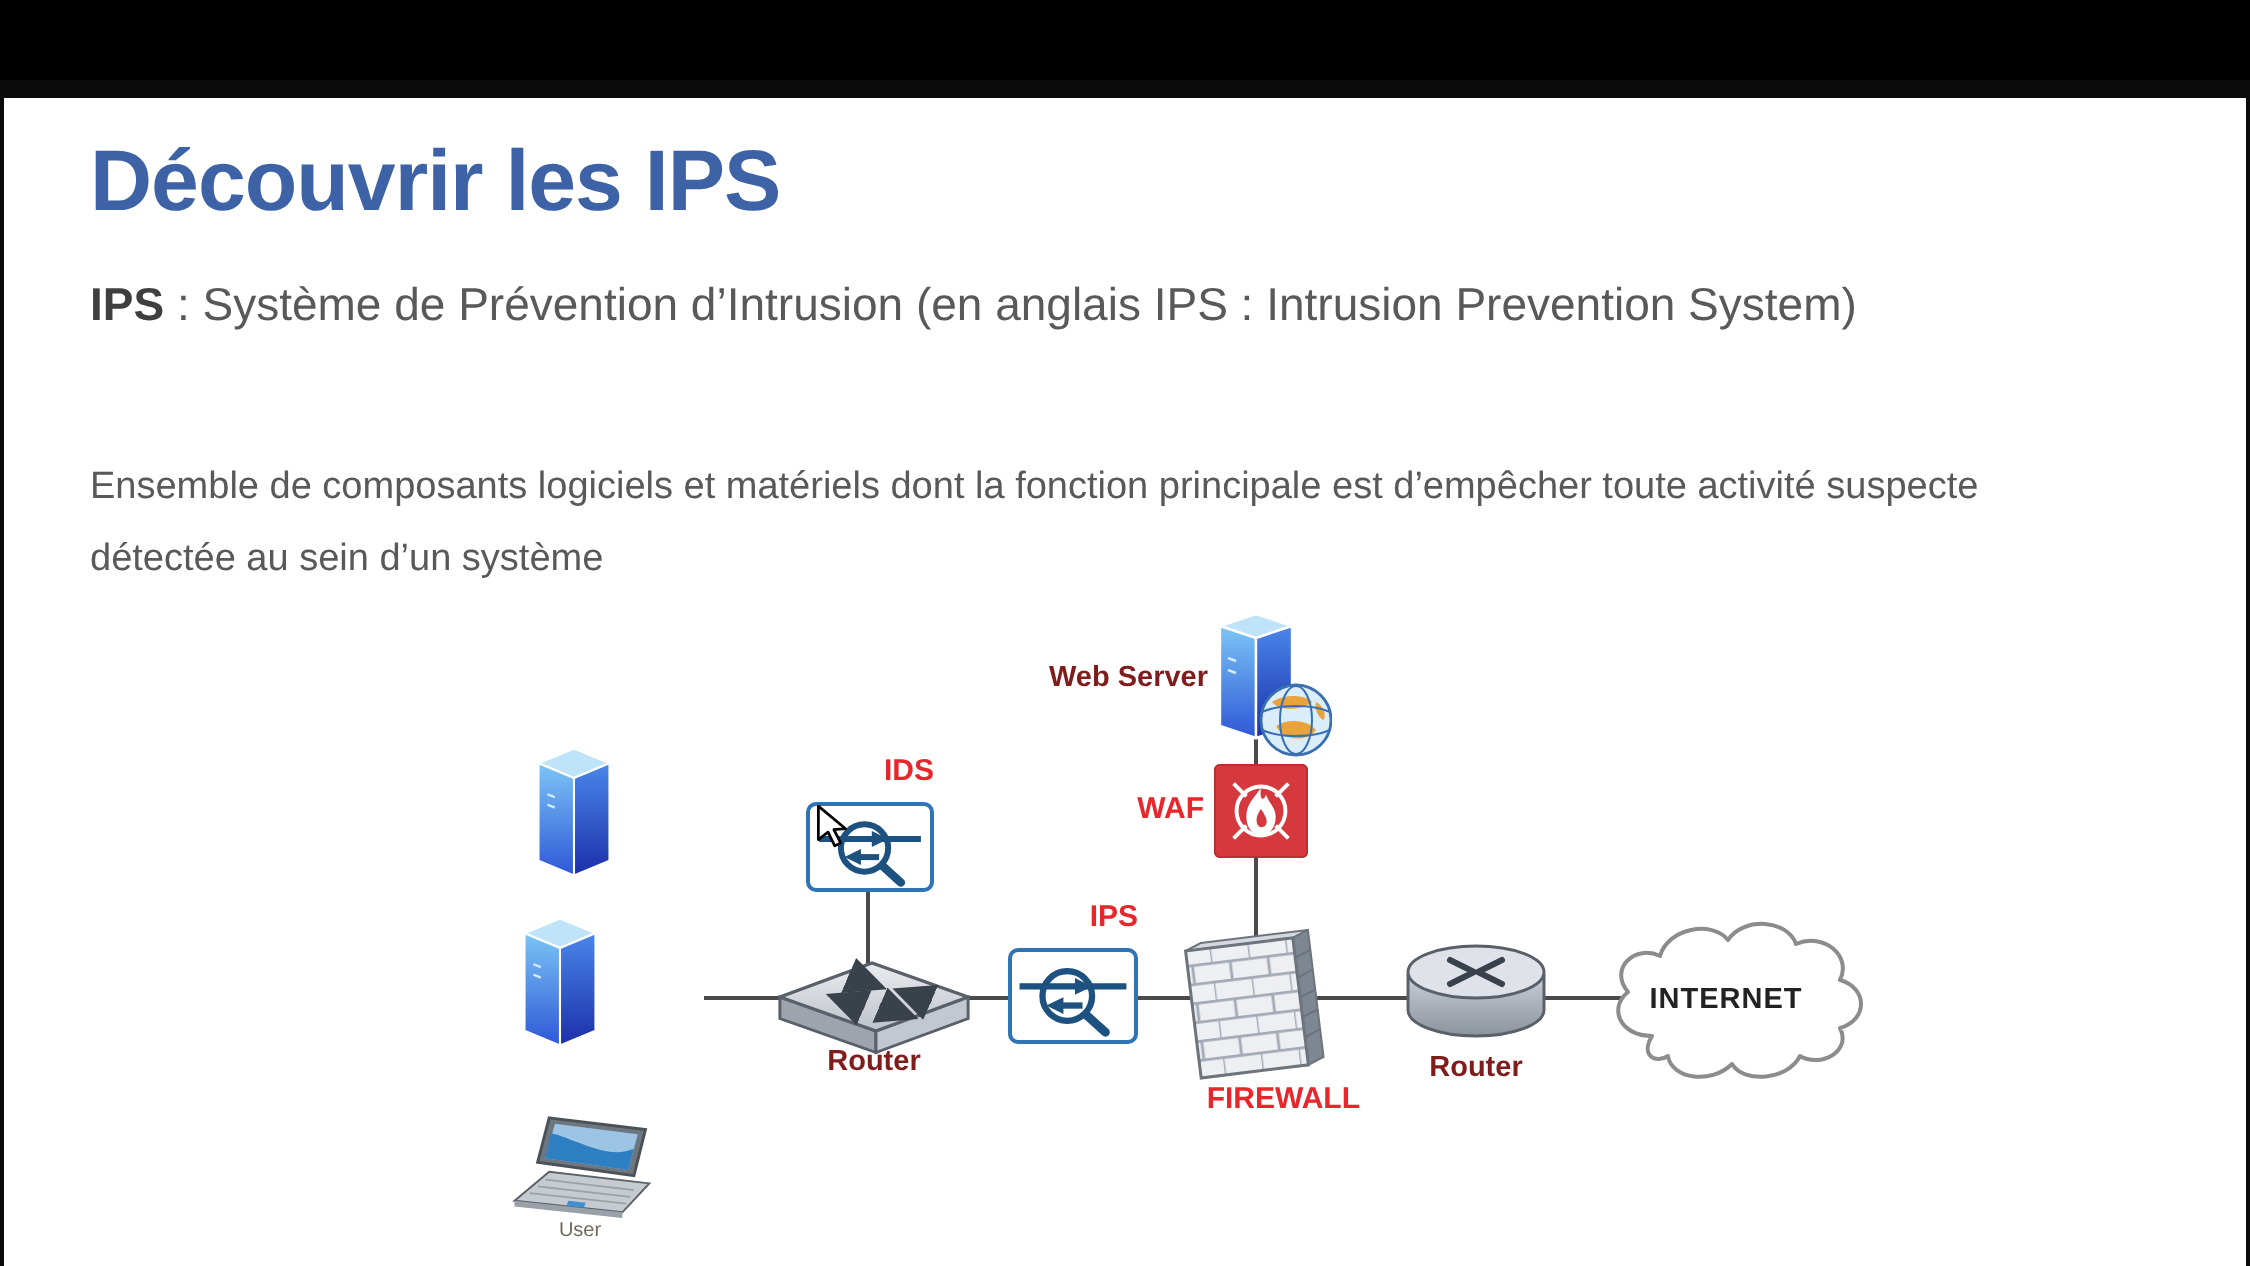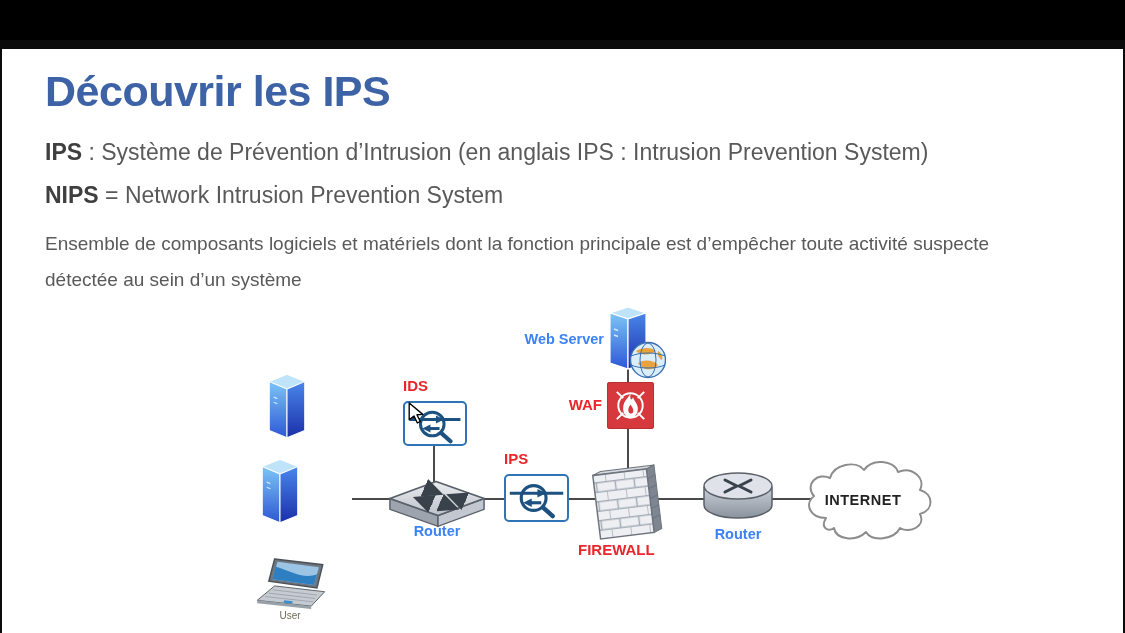--- a/index.html
+++ b/index.html
@@ -17,22 +17,22 @@
         line-height:36px;color:#595959;}
 
   .diagram{position:absolute;left:0;top:0;width:1125px;height:633px;}
   .inbox{position:absolute;left:228px;top:300px;width:124px;height:298px;
          background:#F9CB63;border-radius:2px;}
   .inbox-label{position:absolute;top:8px;left:0;width:100%;text-align:center;
          font-weight:700;font-size:13.5px;color:#3A352B;}
   .user-lbl{position:absolute;left:249px;top:570px;width:82px;text-align:center;
          font-size:10px;color:#6F6A5A;}
   .conn{position:absolute;background:#4a4a4a;}
-  .lbl{position:absolute;font-weight:700;color:#3b82f6;font-size:14px;text-align:center;}
-  .lbl-red{position:absolute;font-weight:700;color:#E8262B;font-size:15px;text-align:left;}
+  .lbl{position:absolute;font-weight:700;color:#7f1d1d;font-size:14px;text-align:center;}
+  .lbl-red{position:absolute;font-weight:700;color:#E8262B;font-size:15px;text-align:right;}
   .iconbox{position:absolute;background:#fff;border:2px solid #2F74B5;border-radius:5px;
          display:flex;align-items:center;justify-content:center;box-sizing:border-box;}
   .wafbox{position:absolute;left:607px;top:342px;width:47px;height:47px;background:#D5393D;
          border-radius:3px;display:flex;align-items:center;justify-content:center;
          box-shadow:inset 0 0 0 1px #B92F33;}
   .inet{letter-spacing:0.5px;color:#222;}
 </style>
 </head>
 <body>
 
@@ -66,21 +66,20 @@
         </g>
       </pattern>
       <marker id="ah" markerWidth="7" markerHeight="7" refX="5" refY="3.5" orient="auto">
         <path d="M0,0 L7,3.5 L0,7 Z" fill="#39414B"></path>
       </marker>
     </defs>
   </svg>
 
   <div class="title">Découvrir les IPS</div>
   <div class="def-line" style="top:99px"><b>IPS</b><span> : Système de Prévention d’Intrusion (en anglais IPS : Intrusion Prevention System)</span></div>
-  <div class="def-line" style="top:142px"><b>NIPS</b><span> = Network Intrusion Prevention System</span></div>
   <div class="para">Ensemble de composants logiciels et matériels dont la fonction principale est d’empêcher toute activité suspecte détectée au sein d’un système</div>
 
   <div class="diagram">
 
 
     <div class="conn" style="left:352px;top:458px;width:50px;height:2px"></div>
     <div class="conn" style="left:480px;top:458px;width:26px;height:2px"></div>
     <div class="conn" style="left:567px;top:458px;width:28px;height:2px"></div>
     <div class="conn" style="left:658px;top:458px;width:46px;height:2px"></div>
     <div class="conn" style="left:770px;top:458px;width:45px;height:2px"></div>

